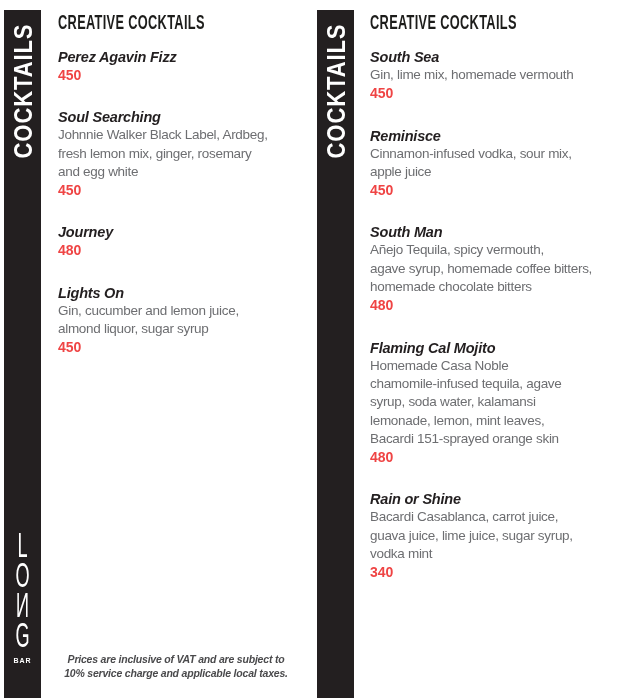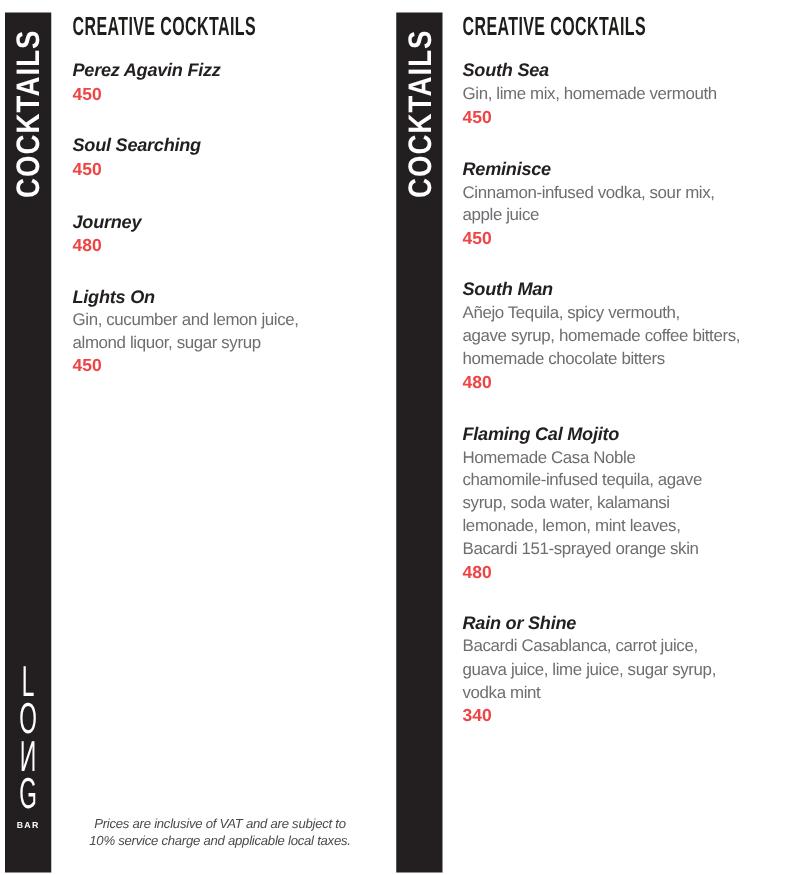--- a/index.html
+++ b/index.html
@@ -49,21 +49,21 @@
     font-size:13.5px;color:#6d6e71;line-height:18.3px;letter-spacing:-0.3px;
     white-space:pre-line;
   }
   .item-price{
     font-size:14px;font-weight:700;color:#ef4444;line-height:18.3px;
   }
   
   .footer{
     position:absolute;left:50px;top:652px;width:252px;text-align:center;
     font-size:10.5px;font-style:italic;color:#4a4a4c;line-height:14px;
-    white-space:pre-line;letter-spacing:-0.2px;
+    white-space:pre-line;letter-spacing:-0.2px;font-weight:bold;
   }
 </style>
 </head>
 <body>
 
 <div class="bar bar-left">
   <span class="vlabel">COCKTAILS</span>
   <div class="logo">
     <span class="logo-letter">L</span>
     <span class="logo-letter">O</span>
@@ -80,20 +80,23 @@
 <div class="column column-left">
   <div class="column-header">CREATIVE COCKTAILS</div>
 
   <div class="item">
     <div class="item-name">Perez Agavin Fizz</div>
     <div class="item-price">450</div>
   </div>
 
   <div class="item">
     <div class="item-name">Soul Searching</div>
+    <div class="item-desc">Johnnie Walker Black Label, Ardbeg,
+fresh lemon mix, ginger, rosemary
+and egg white</div>
     <div class="item-price">450</div>
   </div>
 
 
   <div class="item">
     <div class="item-name">Journey</div>
     <div class="item-price">480</div>
   </div>
 
   <div class="item">

